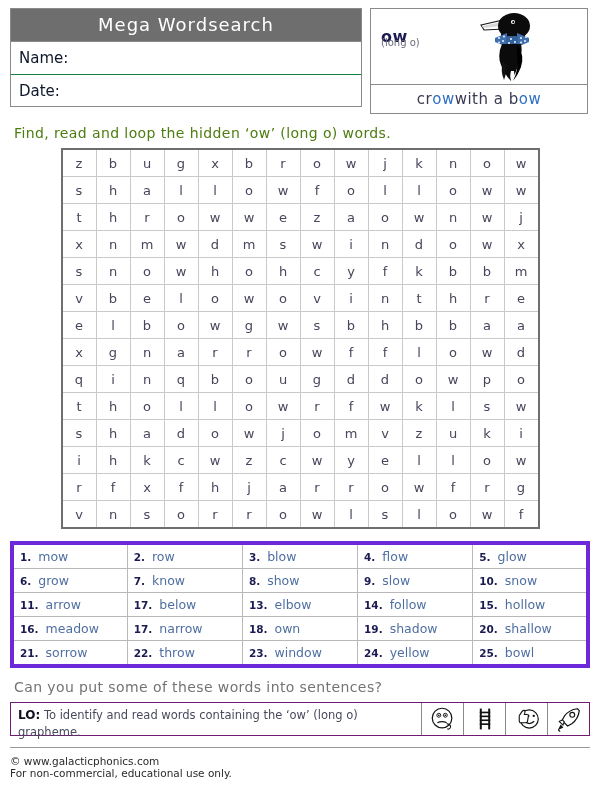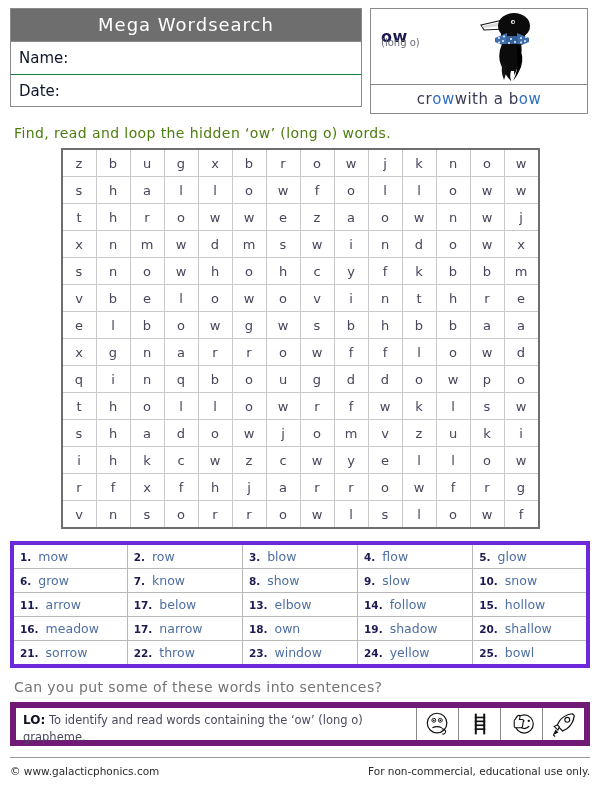--- a/index.html
+++ b/index.html
@@ -163,23 +163,23 @@
   .prompt {
     font-size: 14px;
     color: #737373;
     letter-spacing: 0.4px;
     margin: 11px 0 7px 4px;
   }
 
   
   .lo-row {
     display: flex;
-    border: 6px solid #701a75;
-    box-sizing: border-box;
-    height: 44px;
+    border: 1px solid #701a75;
+    box-sizing: border-box;
+    height: 34px;
   }
   .lo-text {
     flex: 1;
     padding: 4px 7px;
     font-size: 11.5px;
     line-height: 1.45;
     color: #4a4a5e;
     box-sizing: border-box;
   }
   .lo-label {
@@ -201,20 +201,21 @@
     border-top: 1px solid #9a9a9a;
     margin-top: 11px;
   }
   .footer {
     display: flex;
     justify-content: space-between;
     font-size: 10.5px;
     color: #2a2a2a;
     padding-top: 7px;
     font-family: "DejaVu Sans", sans-serif;
+    flex-direction: column;
   }
 </style>
 </head>
 <body>
 
 <div class="page">
 
   <div class="top-row">
 
     <div class="title-block">

